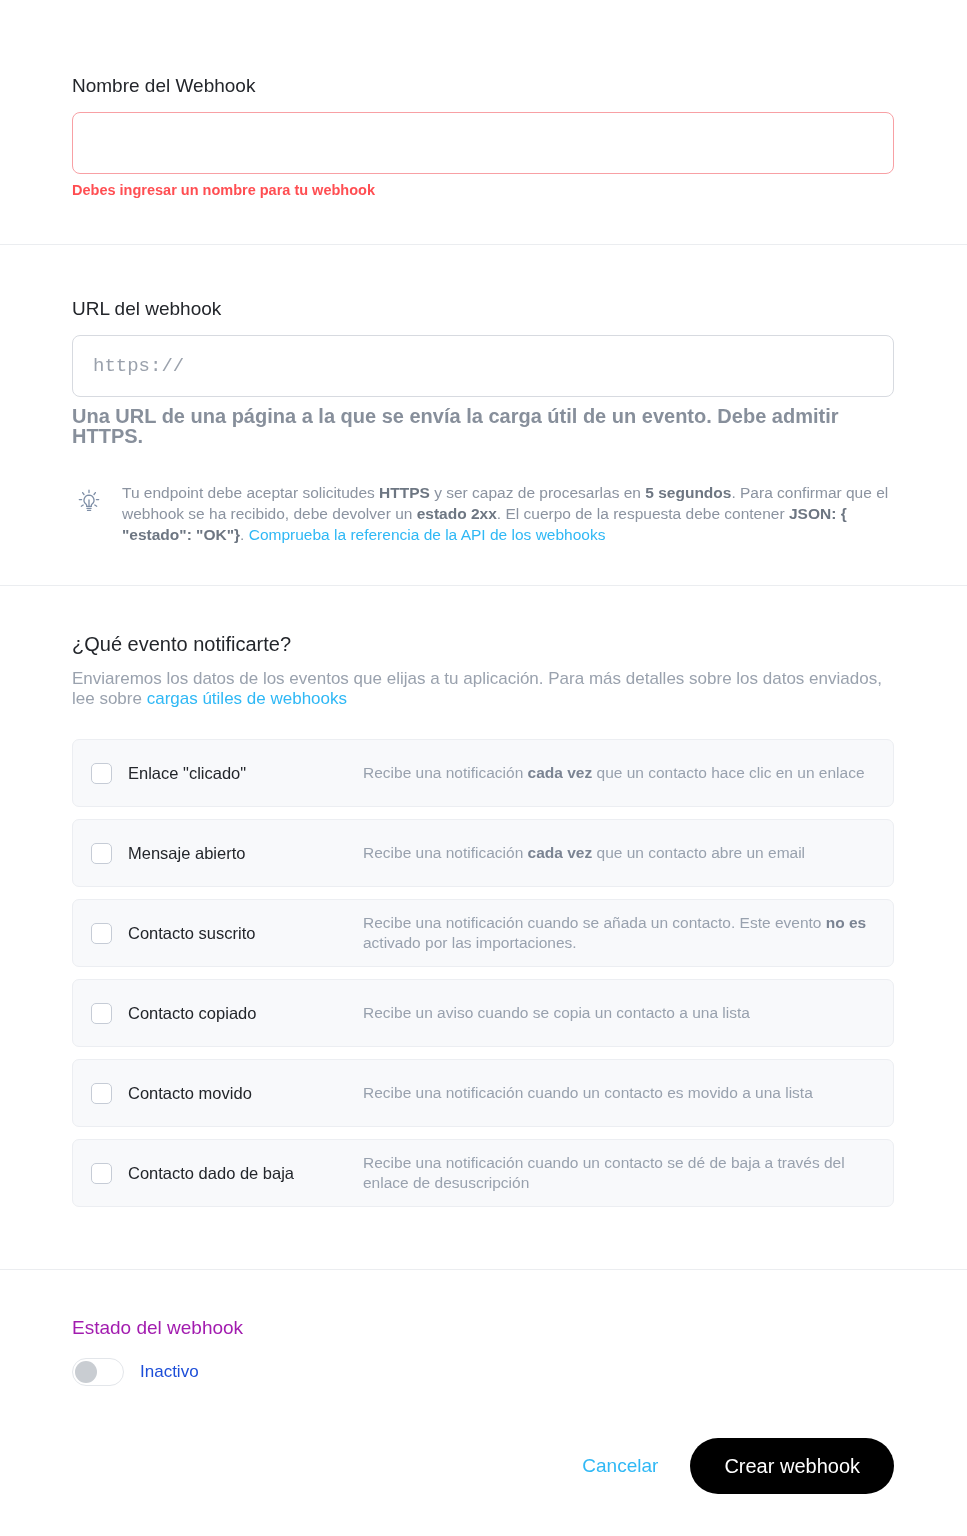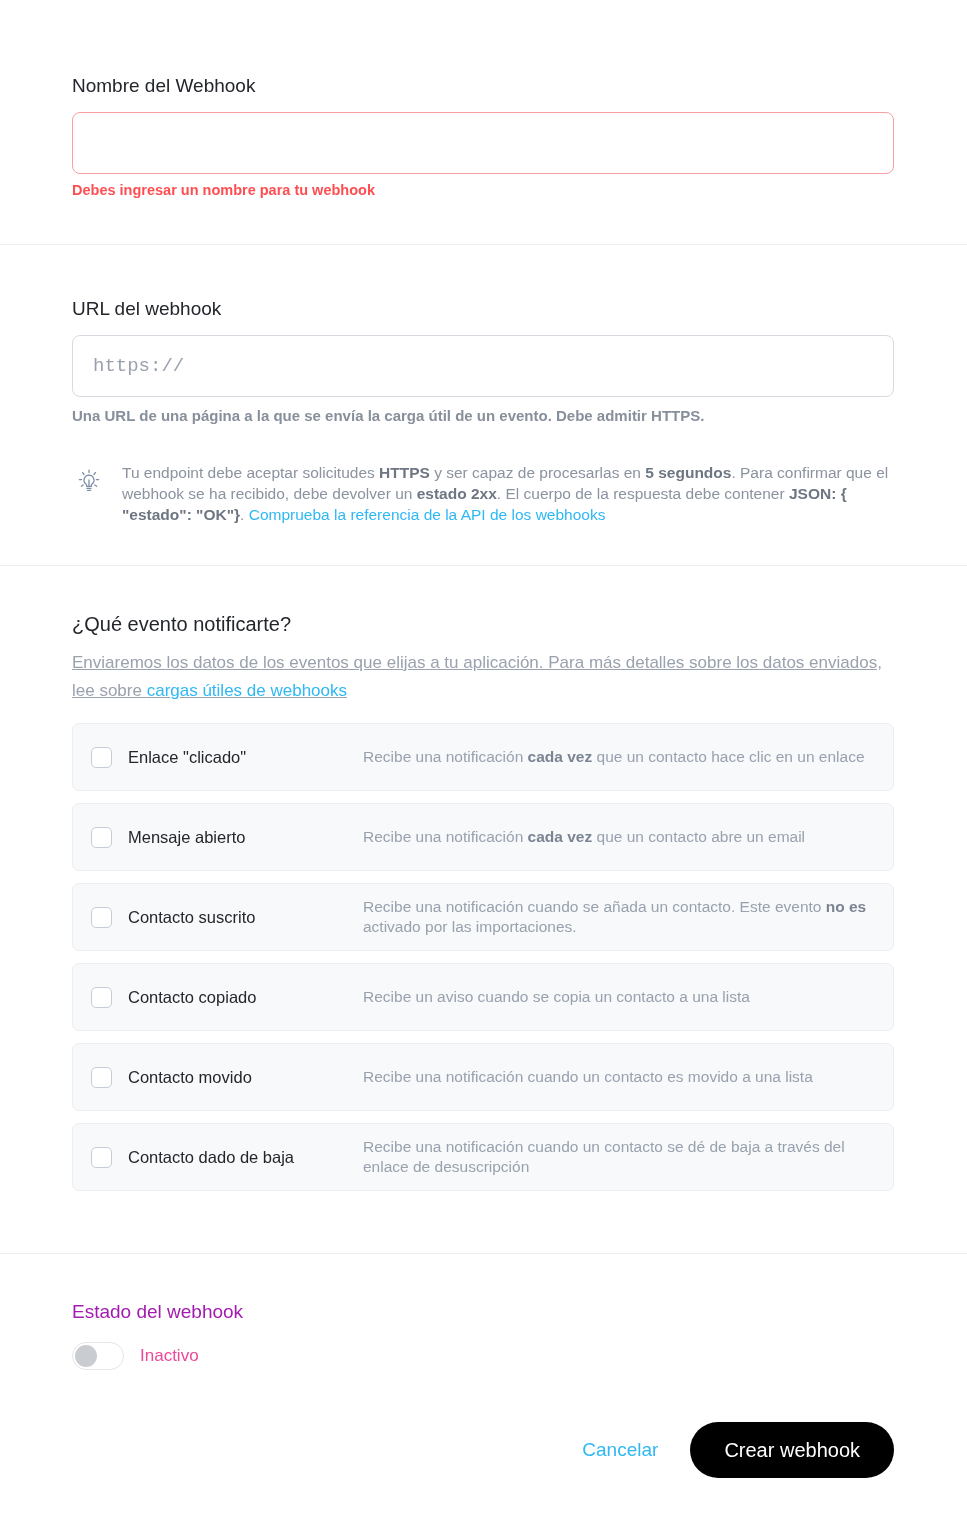--- a/index.html
+++ b/index.html
@@ -67,21 +67,21 @@
     line-height: 18px;
   }
 
   .sec-name-spacer { height: 45px; }
 
   
   .sec-url { padding-top: 52px; padding-bottom: 0; }
 
   .helper-text {
     margin: 9px 0 0 0;
-    font-size: 15px;
+    font-size: 20px;
     line-height: 20px;
     color: #878f9b;
     font-weight: bold;
   }
 
   .tip {
     display: flex;
     align-items: flex-start;
     gap: 16px;
     margin-top: 36px;
@@ -112,25 +112,24 @@
 
   .section-title {
     font-size: 20px;
     line-height: 25px;
     color: #23262b;
     margin: 0 0 12px 0;
     font-weight: 400;
   }
   .section-sub {
     font-size: 17px;
-    line-height: 28px;
+    line-height: 20px;
     color: #9aa2ae;
-    margin: 0 0 18px 0;
+    margin: 0 0 30px 0;
     max-width: 810px;
-    text-decoration: underline;
   }
   .section-sub .link { font-size: 17px; }
 
   .event-list { display: block; }
 
   .event-row {
     display: flex;
     align-items: center;
     width: 822px;
     min-height: 68px;
@@ -196,21 +195,21 @@
     position: absolute;
     top: 2px;
     left: 2px;
     width: 22px;
     height: 22px;
     border-radius: 50%;
     background: #c9cdd2;
   }
   .toggle-label {
     font-size: 17px;
-    color: #ec4899;
+    color: #1d4ed8;
     line-height: 22px;
     text-align: right;
   }
 
   .actions {
     display: flex;
     align-items: center;
     justify-content: flex-end;
     gap: 10px;
     width: 822px;

